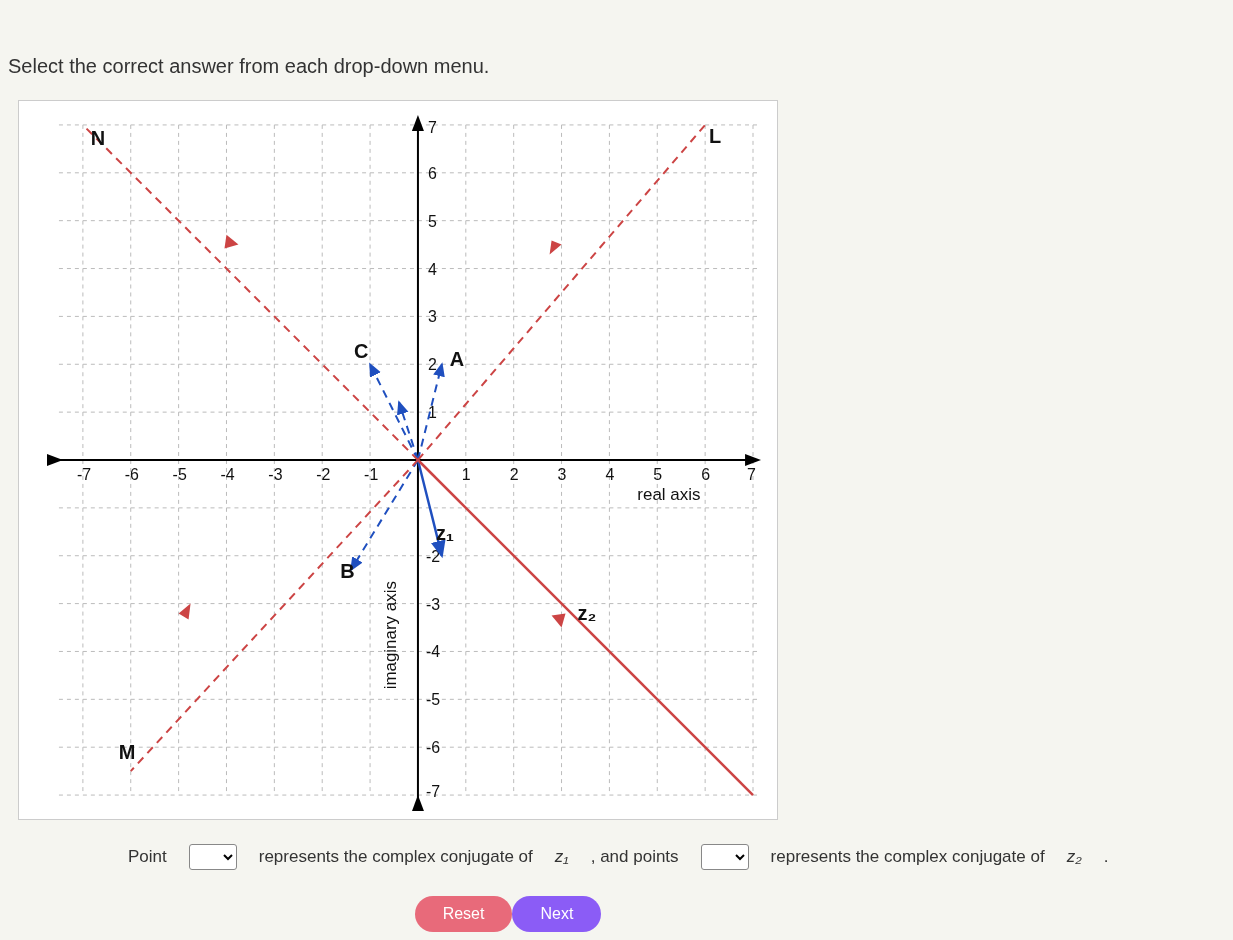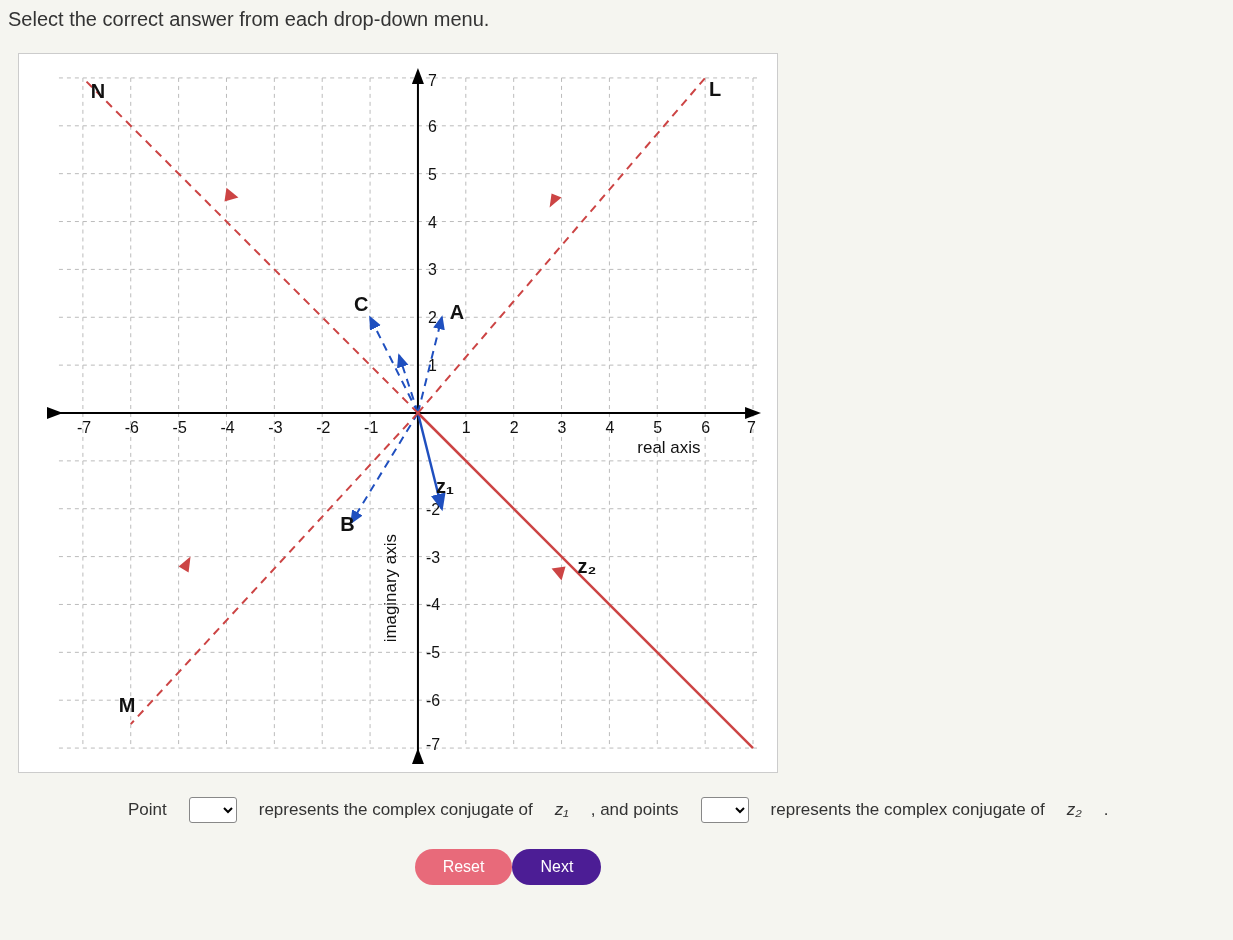--- a/index.html
+++ b/index.html
@@ -5,21 +5,21 @@
   * { box-sizing: border-box; margin: 0; padding: 0; }
   body {
     font-family: Arial, Helvetica, sans-serif;
     background: #f5f5f0;
     width: 1233px;
     height: 940px;
     position: relative;
     overflow: hidden;
     color: #333;
   }
-  .content { padding: 8px 8px; }
+  .content { padding: 8px 8px; margin-top: 47px; }
   .instruction { font-size: 20px; margin-bottom: 22px; }
   .question { font-size: 20px; margin-bottom: 14px; }
   sub { font-size: 14px; vertical-align: sub; }
   .graph-wrap {
     background: #fff;
     border: 1px solid #ccc;
     width: 760px;
     height: 720px;
     position: relative;
     margin-left: 10px;
@@ -60,21 +60,21 @@
   }
   .btn {
     border: none;
     color: #fff;
     font-size: 16px;
     padding: 9px 28px;
     border-radius: 22px;
     cursor: pointer;
   }
   .btn-reset { background: #e86a7a; }
-  .btn-next  { background: #4c1d95; }
+  .btn-next  { background: #8b5cf6; }
 </style>
 </head>
 <body>
 
 <div class="content">
   <p class="instruction">Select the correct answer from each drop-down menu.</p>
 
 
   <div class="graph-wrap">
     <svg class="graph-svg" viewBox="0 0 760 720">

